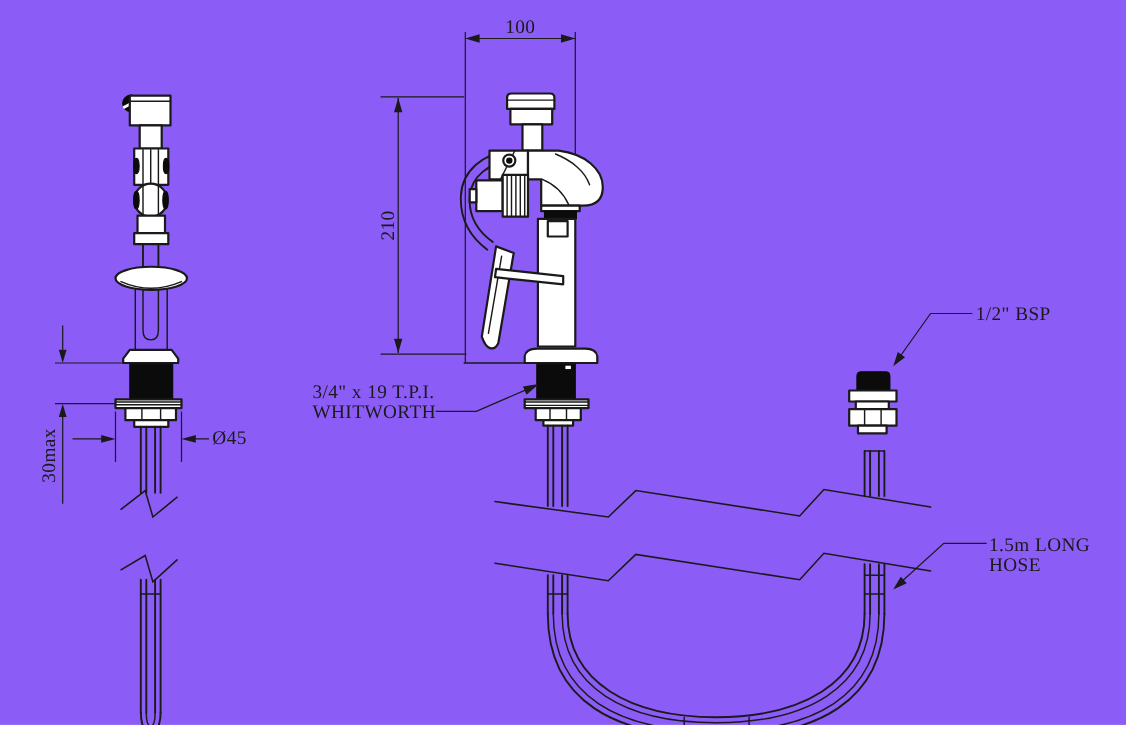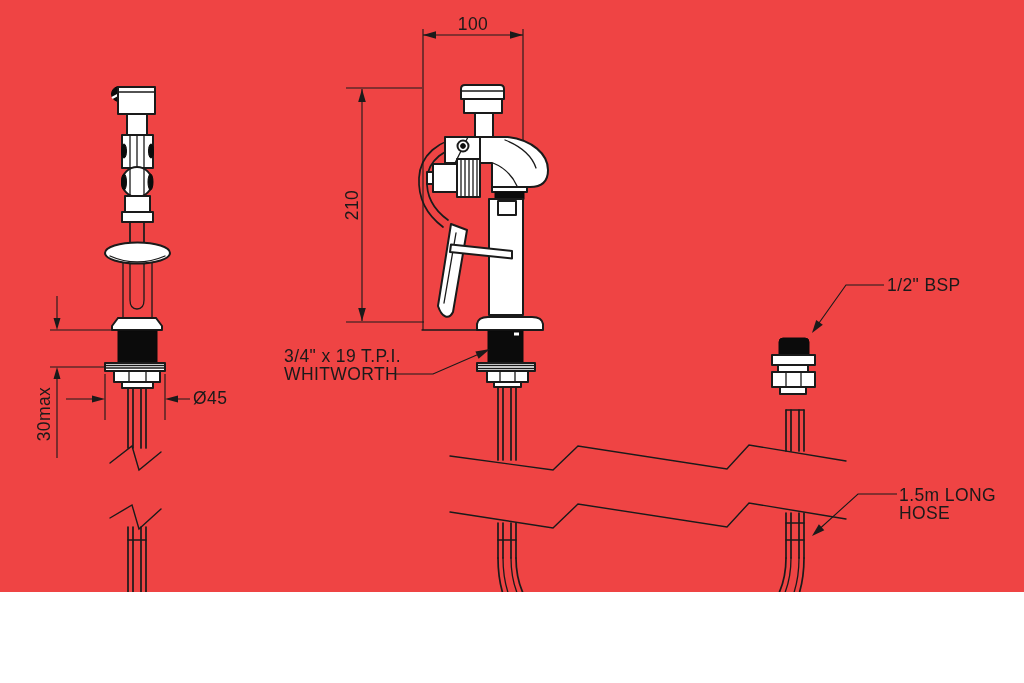--- a/index.html
+++ b/index.html
@@ -1,17 +1,17 @@
 <!DOCTYPE html>
 <html><head>
 <meta charset="utf-8">
 <style>
   html,body{margin:0;padding:0;background:#ffffff;}
-  .canvas{position:relative;width:1024px;height:592px;background:#ef4444;overflow:hidden;
-          font-family:Liberation Sans, sans-serif;}
+  .canvas{position:relative;width:1024px;height:659px;background:#8b5cf6;overflow:hidden;
+          font-family:Liberation Serif, serif;}
   svg{display:block;}
   .part{fill:#ffffff;stroke:#1a1a1a;stroke-width:2;stroke-linejoin:round;}
   .part-thin{fill:none;stroke:#1a1a1a;stroke-width:1.3;stroke-linejoin:round;stroke-linecap:round;}
   .part-line{fill:none;stroke:#1a1a1a;stroke-width:1.7;stroke-linejoin:round;stroke-linecap:round;}
   .solid{fill:#0b0b0b;stroke:#0b0b0b;stroke-width:1;}
   .dim{fill:none;stroke:#1a1a1a;stroke-width:1.1;}
   .dimhead{fill:#1a1a1a;stroke:none;}
   .brk{fill:none;stroke:#1a1a1a;stroke-width:1.4;stroke-linejoin:miter;stroke-linecap:round;}
   .lbl{fill:#1a1a1a;font-size:17.5px;letter-spacing:0.4px;}
   .lbl-mid{text-anchor:middle;}

